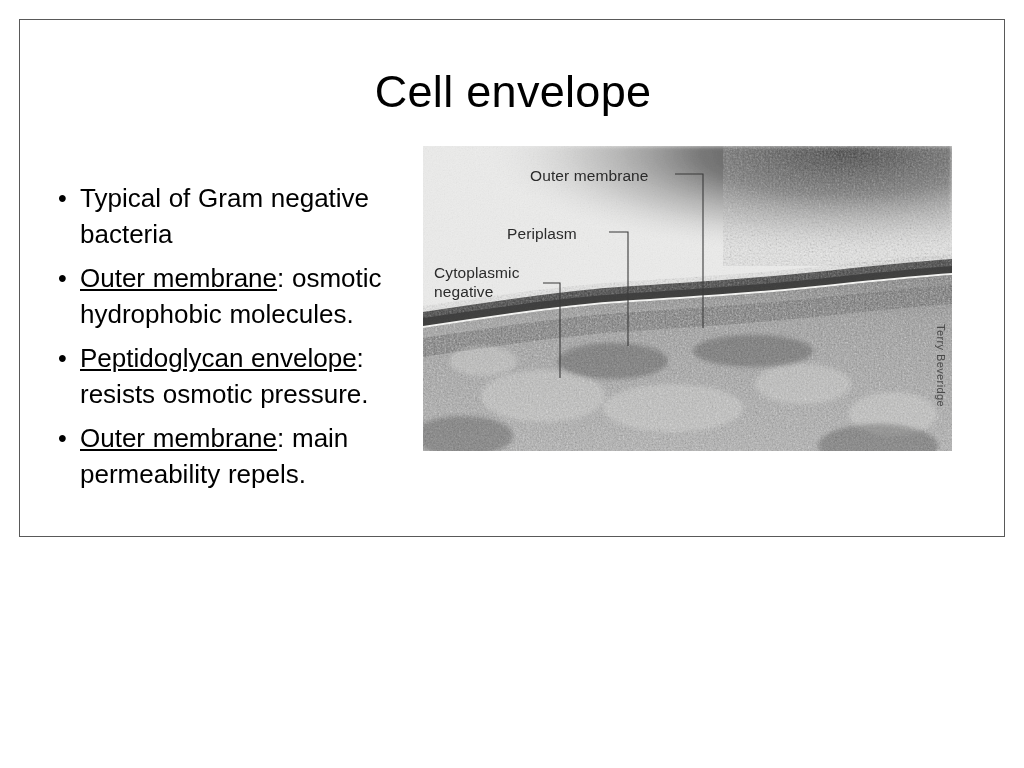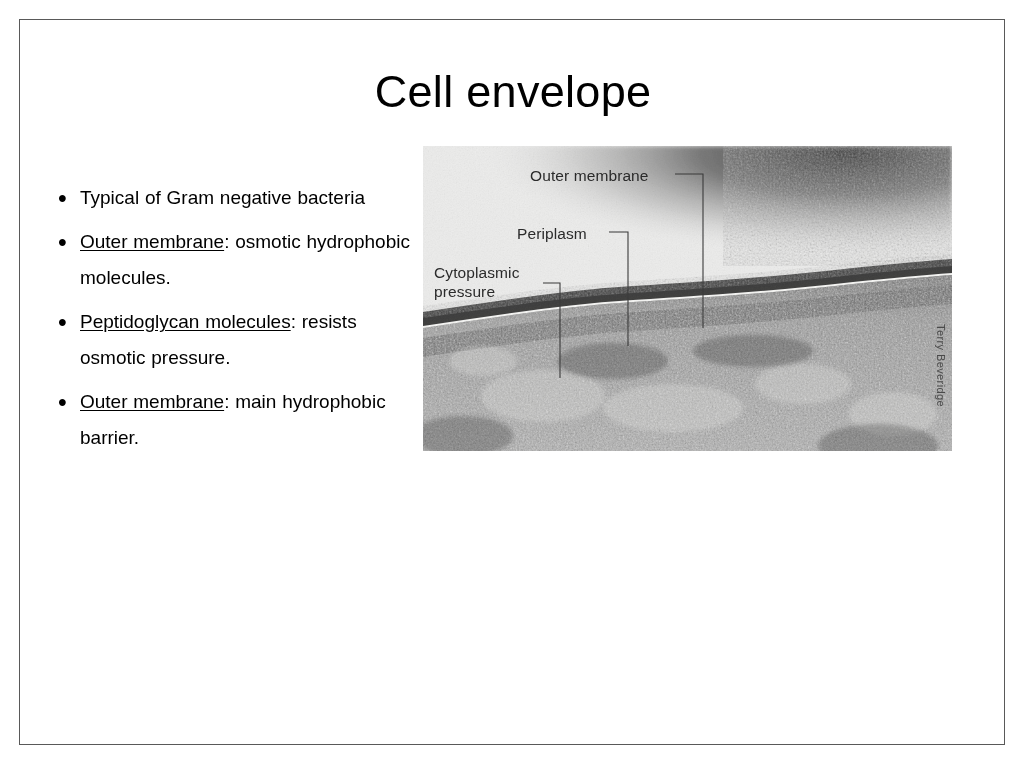--- a/index.html
+++ b/index.html
@@ -14,21 +14,21 @@
     overflow: hidden;
     position: relative;
   }
 
   
   #slide-frame {
     position: absolute;
     left: 19px;
     top: 19px;
     width: 986px;
-    height: 726px;
+    height: 518px;
     border: 1.5px solid #595959;
     box-sizing: border-box;
     background: #ffffff;
   }
 
   
   #slide-title {
     position: absolute;
     left: 0;
     top: 47px;
@@ -57,21 +57,21 @@
     flex: 0 0 36px;
     font-size: 25px;
     line-height: 36px;
     color: #000;
     text-align: left;
     padding-left: 14px;
     box-sizing: border-box;
   }
   .bullet-text {
     flex: 1 1 auto;
-    font-size: 19px;
+    font-size: 26px;
     line-height: 36px;
     color: #000000;
     word-spacing: 0.5px;
   }
   .u { text-decoration: underline; text-underline-offset: 2px; }
 
   
   #figure-block {
     position: absolute;
     left: 403px;
@@ -110,21 +110,21 @@
 
   .mg-label {
     position: absolute;
     font-size: 15.5px;
     line-height: 19px;
     color: #2b2b2b;
     white-space: pre-line;
     letter-spacing: 0.1px;
   }
   #label-outer-membrane { left: 107px; top: 20px; }
-  #label-periplasm      { left: 94px;  top: 78px;  }
+  #label-periplasm      { left: 84px;  top: 78px;  }
   #label-cytoplasmic-membrane { left: 11px; top: 117px; }
 </style>
 </head>
 <body>
 
 <div id="slide-frame">
 
   <div id="slide-title">Cell envelope</div>
 
   <div id="bullet-list">
@@ -134,26 +134,26 @@
       <span class="bullet-text"><span>Typical of Gram negative bacteria</span></span>
     </div>
 
     <div class="bullet-item">
       <span class="bullet-marker">•</span>
       <span class="bullet-text"><span class="u">Outer membrane</span><span>: osmotic hydrophobic molecules.</span></span>
     </div>
 
     <div class="bullet-item">
       <span class="bullet-marker">•</span>
-      <span class="bullet-text"><span class="u">Peptidoglycan molecules</span><span>: resists osmotic pressure.</span></span>
-    </div>
-
-    <div class="bullet-item">
-      <span class="bullet-marker">•</span>
-      <span class="bullet-text"><span class="u">Outer membrane</span><span>: main hydrophobic barrier.</span></span>
+      <span class="bullet-text"><span class="u">Peptidoglycan envelope</span><span>: resists osmotic pressure.</span></span>
+    </div>
+
+    <div class="bullet-item">
+      <span class="bullet-marker">•</span>
+      <span class="bullet-text"><span class="u">Outer membrane</span><span>: main permeability repels.</span></span>
     </div>
 
   </div>
 
   <div id="figure-block">
 
     <div id="micrograph">
       <svg width="529" height="305" viewBox="0 0 529 305" xmlns="http://www.w3.org/2000/svg">
         <defs>
           <filter id="grainA" x="0" y="0" width="100%" height="100%">
@@ -265,20 +265,20 @@
 
           <path d="M120,137 L137,137 L137,232"></path>
         </g>
       </svg>
 
       <div class="mg-label" id="label-outer-membrane">Outer membrane</div>
 
       <div class="mg-label" id="label-periplasm">Periplasm</div>
 
       <div class="mg-label" id="label-cytoplasmic-membrane">Cytoplasmic
-pressure</div>
+negative</div>
     </div>
 
     <div id="credit-text">Terry Beveridge</div>
 
   </div>
 
 </div>
 
 </body></html>

